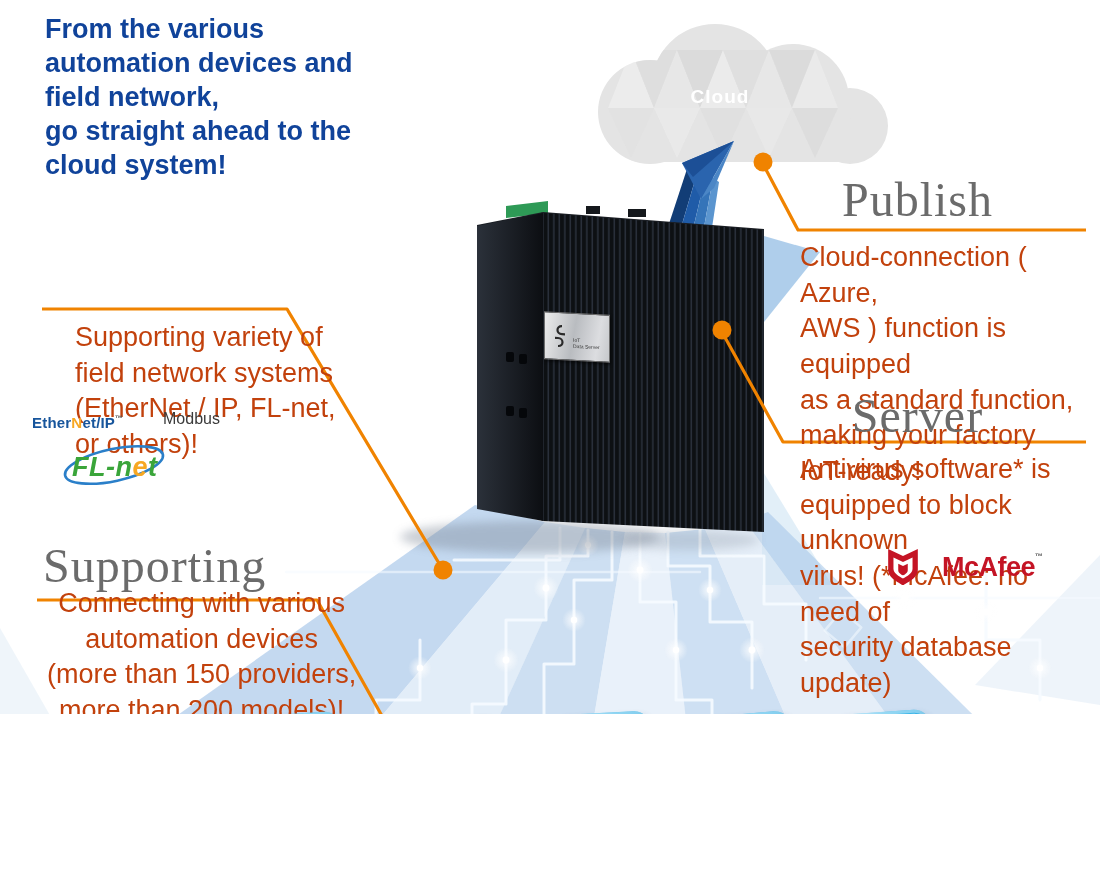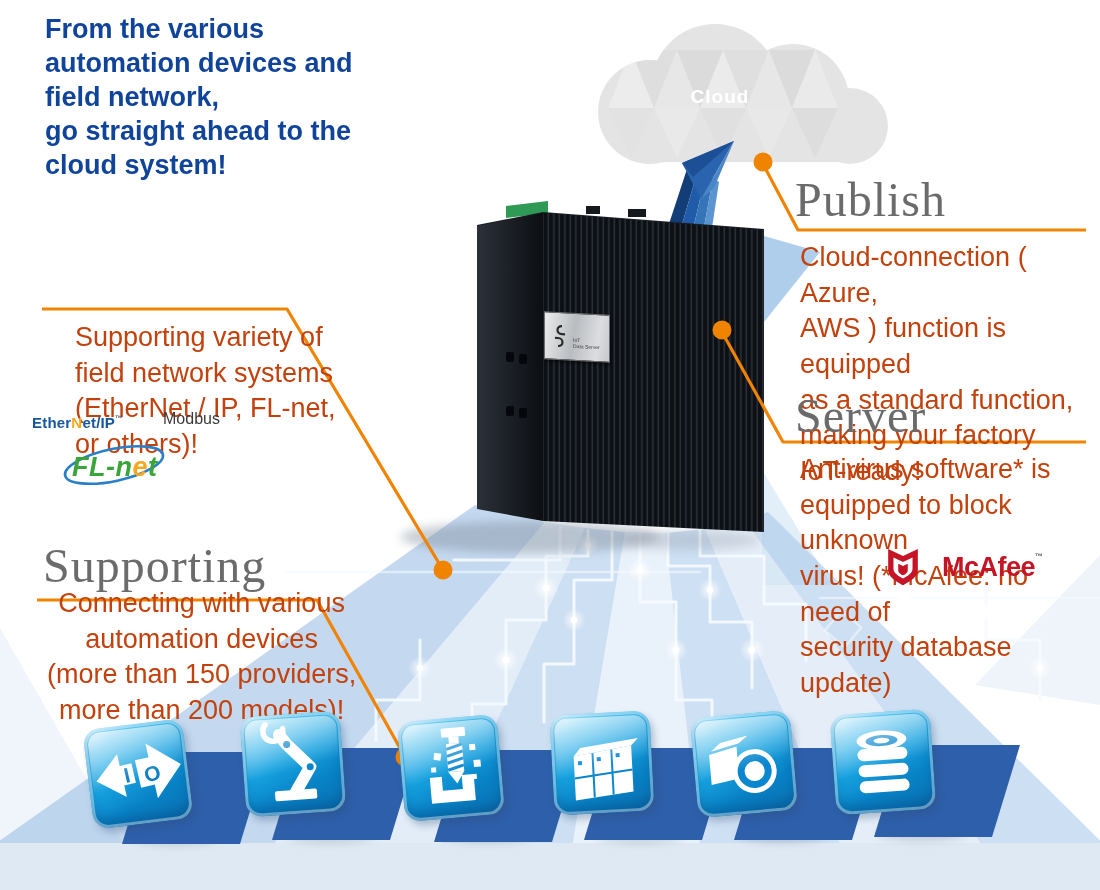--- a/index.html
+++ b/index.html
@@ -1,25 +1,25 @@
 <!DOCTYPE html>
 <html><head>
 <meta charset="utf-8">
 <style>
   html,body{margin:0;padding:0;background:#fff;}
-  #stage{position:relative;width:1100px;height:890px;background:#ffffff;overflow:hidden;
+  #stage{position:relative;width:1100px;height:714px;background:#ffffff;overflow:hidden;
          font-family:"Liberation Sans",sans-serif;}
   .abs{position:absolute;}
   .preline{white-space:pre-line;}
   
   .headline{left:45px;top:12px;width:420px;font-size:27px;font-weight:700;color:#10439A;line-height:1.26;}
   
   .sec-title{font-family:"Liberation Serif","DejaVu Serif",serif;font-size:48px;color:#6B6B6B;
              letter-spacing:1px;line-height:1;}
-  .right-al{text-align:left;}
+  .right-al{text-align:center;}
   
   .sec-body{font-size:27px;color:#c2410c;line-height:1.32;}
   
   .cloud-label{left:650px;top:86px;width:140px;text-align:center;font-size:19px;font-weight:700;
                color:#ffffff;letter-spacing:1px;}
   
   .enetip{font-size:15px;font-weight:700;color:#17559C;letter-spacing:.2px;}
   .enetip .n{color:#F7A823;}
   .tm{font-size:8px;vertical-align:top;color:#555;}
   .modbus{font-size:16px;font-weight:500;color:#3B3B3B;}

